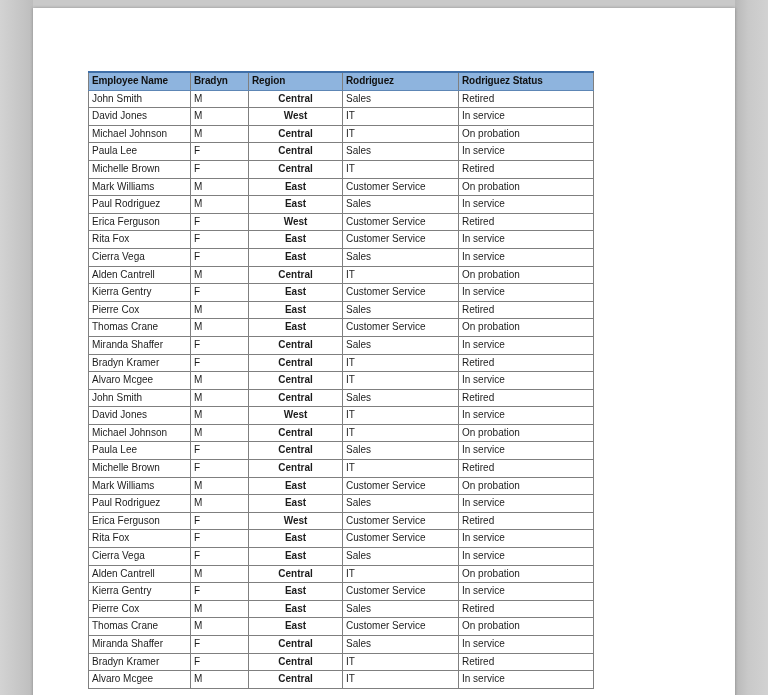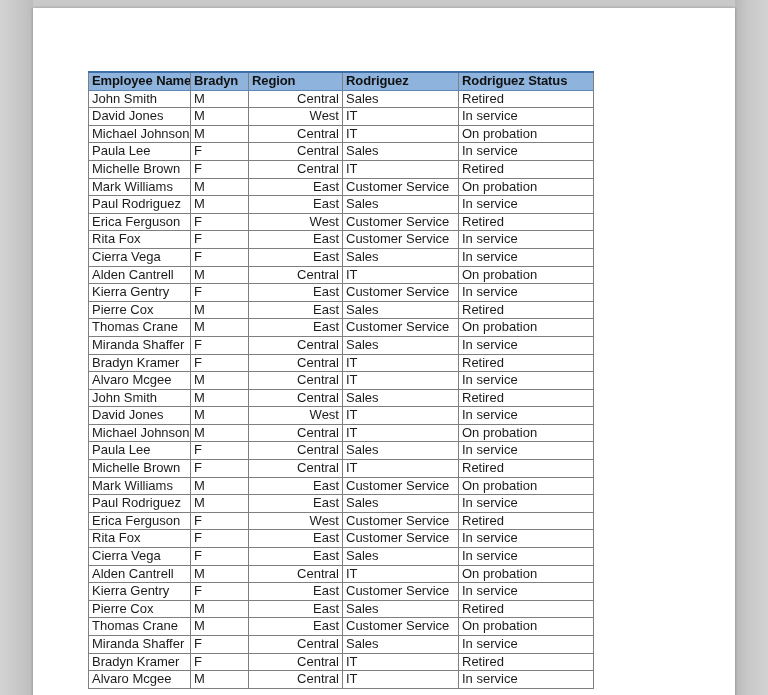--- a/index.html
+++ b/index.html
@@ -52,21 +52,21 @@
     position: absolute;
     left: 55px;
     top: 63px;
     width: 505px;
   }
 
   table.data-table {
     border-collapse: collapse;
     table-layout: fixed;
     width: 505px;
-    font-size: 13px;
+    font-size: 10px;
     color: #1c1c1c;
   }
 
   table.data-table col.c-name   { width: 102px; }
   table.data-table col.c-gender { width: 58px; }
   table.data-table col.c-region { width: 94px; }
   table.data-table col.c-dept   { width: 116px; }
   table.data-table col.c-status { width: 135px; }
 
   table.data-table th,
@@ -83,21 +83,21 @@
   table.data-table thead th {
     background: #8eb4de;
     font-weight: bold;
     text-align: left;
     color: #111111;
     border-top: 2px solid #3f6fa8;
     border-bottom: 1px solid #5d86b5;
     letter-spacing: -0.1px;
   }
 
-  td.align-right { text-align: right; }
+  td.align-right { text-align: center; font-weight: bold; }
   td.align-left  { text-align: left; }
 </style>
 </head>
 <body>
 
 <div class="viewport">
 
   <div class="backdrop-left"></div>
   <div class="backdrop-right"></div>
 

